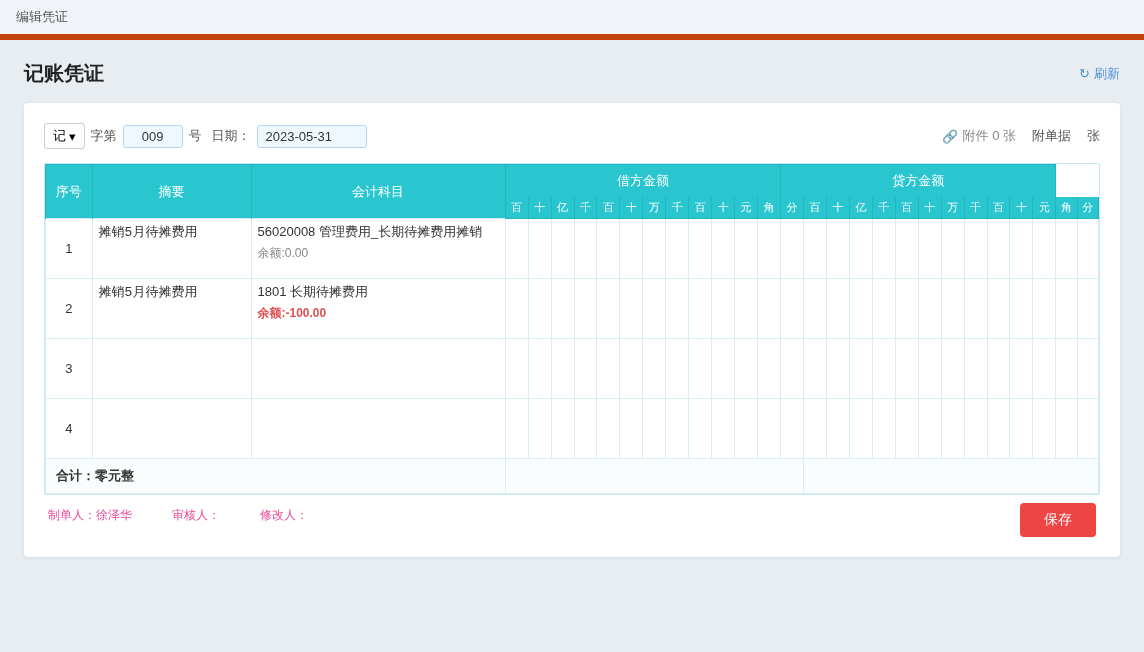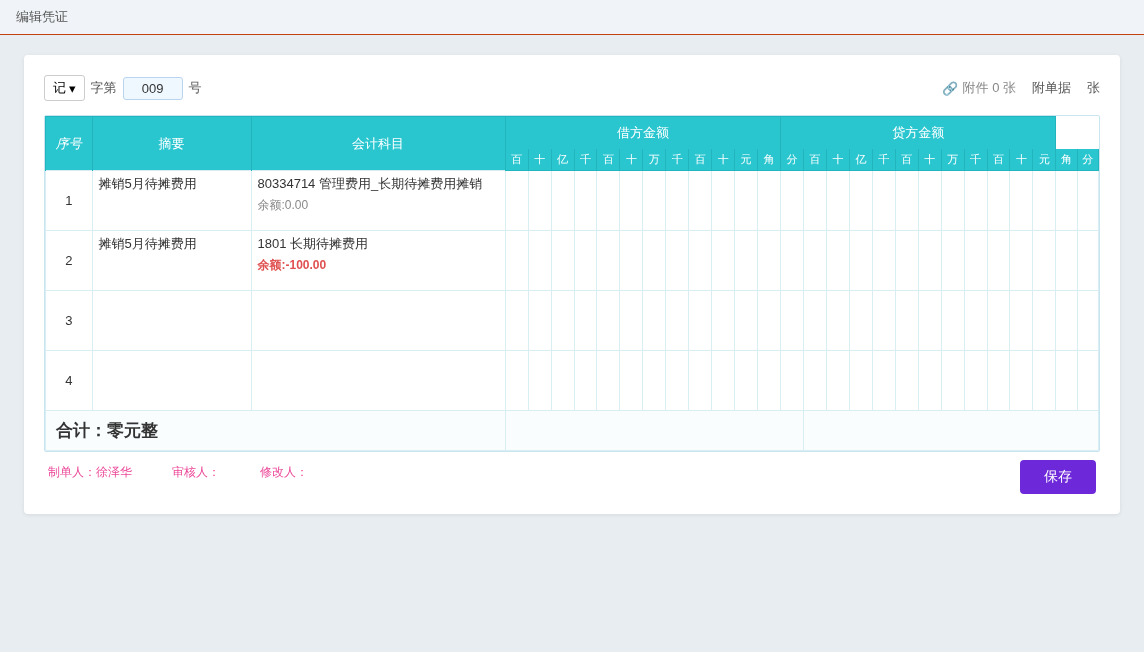--- a/index.html
+++ b/index.html
@@ -4,21 +4,21 @@
   <style>
     * { box-sizing: border-box; margin: 0; padding: 0; }
     body {
       font-family: "Microsoft YaHei", "PingFang SC", Arial, sans-serif;
       font-size: 13px;
       background: #e8edf2;
       color: #333;
     }
     .window-title-bar {
       background: #f0f4f8;
-      border-bottom: 1px solid #c2410c;
+      border-bottom: 6px solid #c2410c;
       padding: 8px 16px;
       font-size: 13px;
       color: #555;
     }
     .main-content {
       padding: 20px 24px;
       background: #e8edf2;
       min-height: calc(652px - 36px);
     }
     .page-header {
@@ -128,21 +128,21 @@
     }
     .voucher-table th {
       background: #29c6d0;
       color: #fff;
       text-align: center;
       padding: 7px 4px;
       font-size: 13px;
       font-weight: normal;
       border: 1px solid #22b5be;
     }
-    .voucher-table th.col-seq { width: 44px; font-style: italic; }
+    .voucher-table th.col-seq { width: 44px; }
     .voucher-table th.col-summary { width: 150px; }
     .voucher-table th.col-account { width: 240px; }
     .voucher-table th.col-debit { width: 260px; }
     .voucher-table th.col-credit { width: 260px; text-align: center; }
     .header-row1 th { border-bottom: none; }
     .header-row2 th {
       font-size: 11px;
       padding: 3px 1px;
       border-top: none;
     }
@@ -152,20 +152,21 @@
       vertical-align: top;
       font-size: 13px;
     }
     .voucher-table td.cell-seq {
       text-align: center;
       vertical-align: middle;
       color: #333;
     }
     .voucher-table td.cell-summary {
       vertical-align: top;
+      font-family: Liberation Mono, monospace;
     }
     .voucher-table td.cell-account {
       vertical-align: top;
     }
     .voucher-table tr.data-row td {
       height: 60px;
     }
     .balance-text {
       font-size: 12px;
       color: #888;
@@ -175,64 +176,75 @@
       color: #e05050;
       font-weight: bold;
     }
     .footer-row td {
       background: #f9fdfe;
       padding: 8px 10px;
       border: 1px solid #d8eef2;
     }
     .total-label {
       font-weight: bold;
-      font-size: 17px;
+      font-size: 13px;
       color: #333;
     }
     .footer-info {
       display: flex;
       gap: 40px;
       padding: 12px 4px 0;
       color: #aaa;
       font-size: 12px;
     }
     .footer-info span { color: #ec4899; }
     .save-btn {
       float: right;
       margin-top: -4px;
-      background: #6d28d9;
+      background: #ef4444;
       color: #fff;
       border: none;
       border-radius: 4px;
       padding: 8px 24px;
       font-size: 14px;
       cursor: pointer;
     }
   </style>
 </head>
 <body>
 
 <div class="window-title-bar">
   <span>编辑凭证</span>
 </div>
 
 <div class="main-content">
 
+  <div class="page-header">
+    <h1 class="page-title">记账凭证</h1>
+    <button class="refresh-btn">
+      <span>↻</span>
+      <span>刷新</span>
+    </button>
+  </div>
 
   <div class="voucher-card">
 
     <div class="voucher-meta">
       <div class="meta-group">
         <button class="meta-type-btn">
           <span>记</span>
           <span>▾</span>
         </button>
         <span class="meta-label">字第</span>
         <input class="meta-input num-input" type="text" value="009" style="">
         <span class="meta-label">号</span>
+      </div>
+      <div class="meta-group">
+        <span class="meta-label">日期：</span>
+        <input class="meta-input date-input" type="text" value="2023-05-31" style="">
       </div>
       <div class="attachments-area">
         <a class="attach-link">
           <span>🔗</span>
           <span>附件 0 张</span>
         </a>
         <span class="attach-dan">
           <span>附单据</span>
         </span>
         <span class="zhang-text">张</span>
@@ -277,21 +289,21 @@
             <th>角</th>
             <th>分</th>
           </tr>
         </thead>
         <tbody id="table-body">
 
         <tr class="data-row">
               <td class="cell-seq">1</td>
               <td class="cell-summary">摊销5月待摊费用</td>
               <td class="cell-account">
-                <div>80334714 管理费用_长期待摊费用摊销</div>
+                <div>56020008 管理费用_长期待摊费用摊销</div>
                 <div class="balance-text">余额:0.00</div>
               </td>
               <td style="padding: 0px; width: 20px; min-width: 16px;"></td>
               <td style="padding: 0px; width: 20px; min-width: 16px;"></td>
               <td style="padding: 0px; width: 20px; min-width: 16px;"></td>
               <td style="padding: 0px; width: 20px; min-width: 16px;"></td>
               <td style="padding: 0px; width: 20px; min-width: 16px;"></td>
               <td style="padding: 0px; width: 20px; min-width: 16px;"></td>
               <td style="padding: 0px; width: 20px; min-width: 16px;"></td>
               <td style="padding: 0px; width: 20px; min-width: 16px;"></td>

